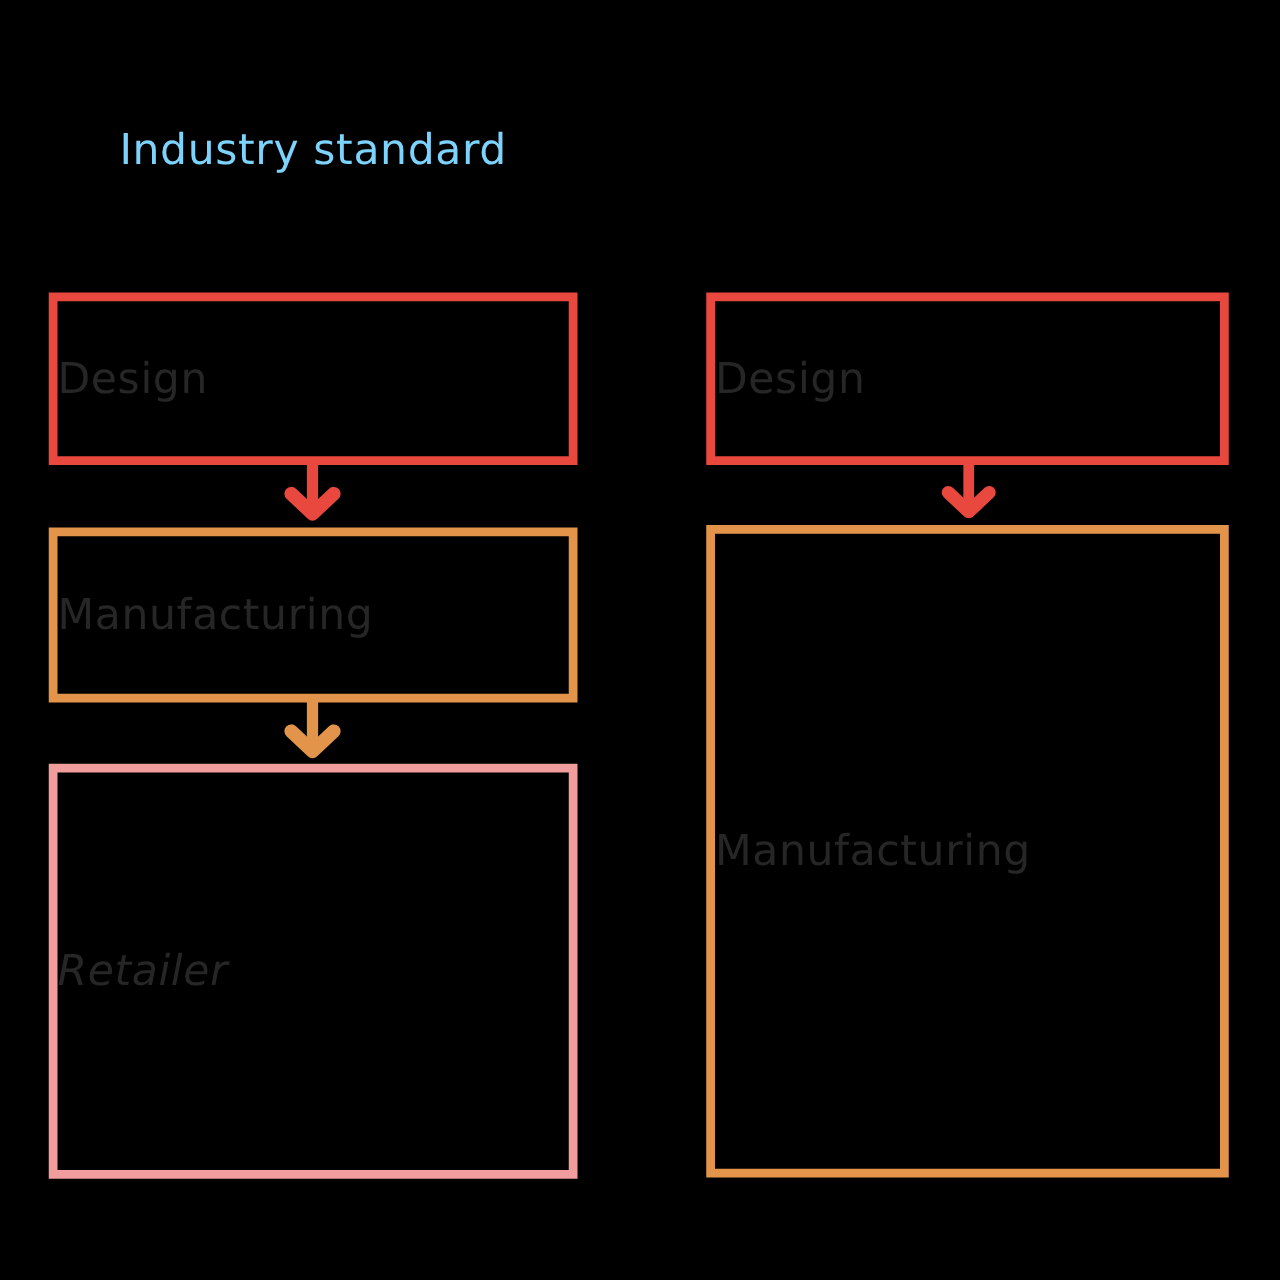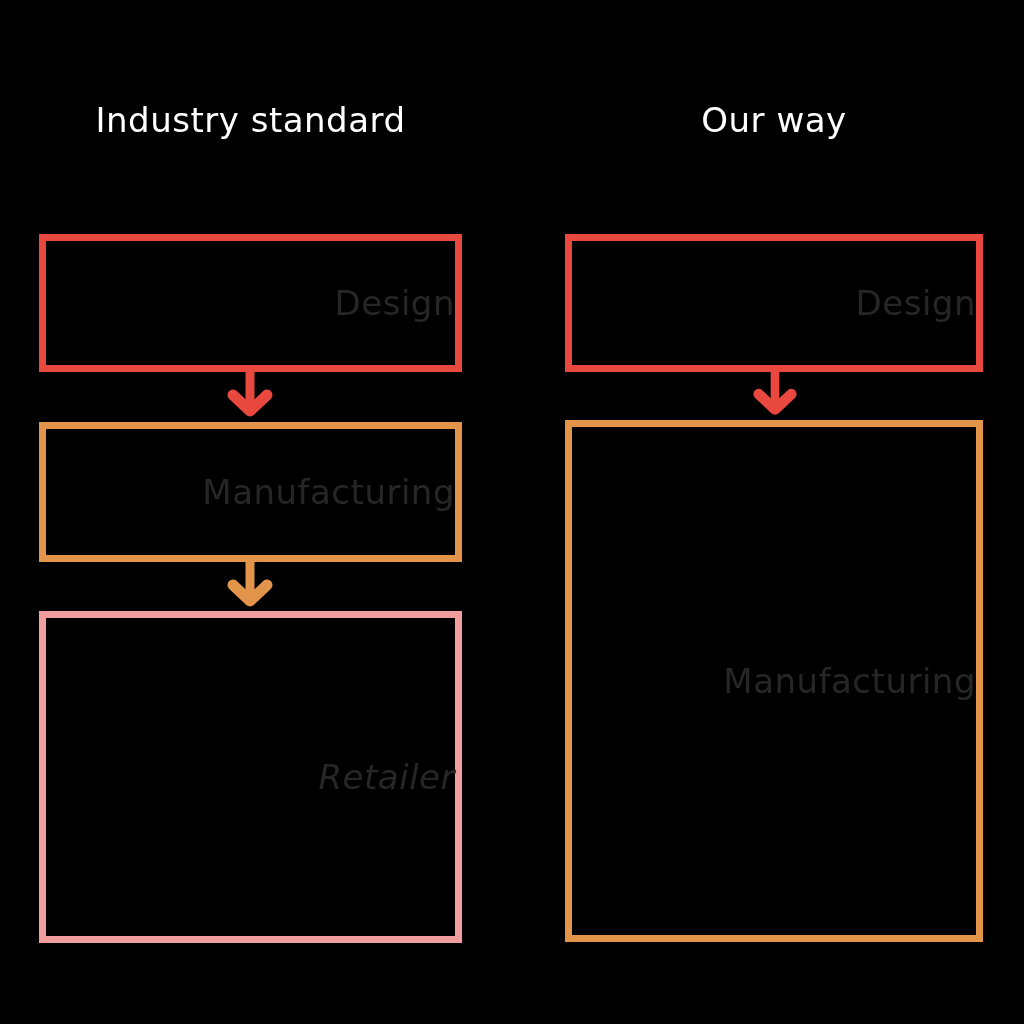--- a/index.html
+++ b/index.html
@@ -15,35 +15,35 @@
     overflow: hidden;
     font-family: "DejaVu Sans", "Liberation Sans", sans-serif;
   }
   .col-title {
     position: absolute;
     top: 98px;
     height: 44px;
     line-height: 44px;
     font-size: 34px;
     letter-spacing: 0.5px;
-    color: #ffffff;
+    color: #7dd3fc;
     text-align: center;
     white-space: nowrap;
   }
   .col-title.left  { left: 39px;  width: 423px; }
   .col-title.right { left: 565px; width: 418px; }
 
   .box {
     position: absolute;
     box-sizing: border-box;
     border: 7px solid #ffffff;
     background: transparent;
     display: flex;
     align-items: center;
-    justify-content: flex-end;
+    justify-content: flex-start;
   }
   .box .label {
     font-size: 34px;
     letter-spacing: 0.5px;
     color: #262626;
     white-space: nowrap;
   }
   .box.industry-design        { left: 39px;  top: 234px; width: 423px; height: 138px; }
   .box.industry-manufacturing { left: 39px;  top: 422px; width: 423px; height: 140px; }
   .box.industry-retailer      { left: 39px;  top: 611px; width: 423px; height: 332px; }
@@ -58,21 +58,20 @@
   .arrow.a2 { left: 220px; top: 561px; }
   .arrow.a3 { left: 745px; top: 371px; }
 </style>
 </head>
 <body>
 
 <div class="canvas">
 
   <div class="col-title left">Industry standard</div>
 
-  <div class="col-title right">Our way</div>
 
   <div class="box industry-design" style="border-color: rgb(232, 72, 62);">
     <span class="label">Design</span>
   </div>
 
   <svg class="arrow a1" width="60" height="50" viewBox="0 0 60 50" style="color: rgb(232, 72, 62);">
     <rect x="25.5" y="0" width="9" height="36" fill="currentColor"></rect>
     <path d="M13 24 L30 40 L47 24" fill="none" stroke="currentColor" stroke-width="11" stroke-linecap="round" stroke-linejoin="round"></path>
   </svg>
 

